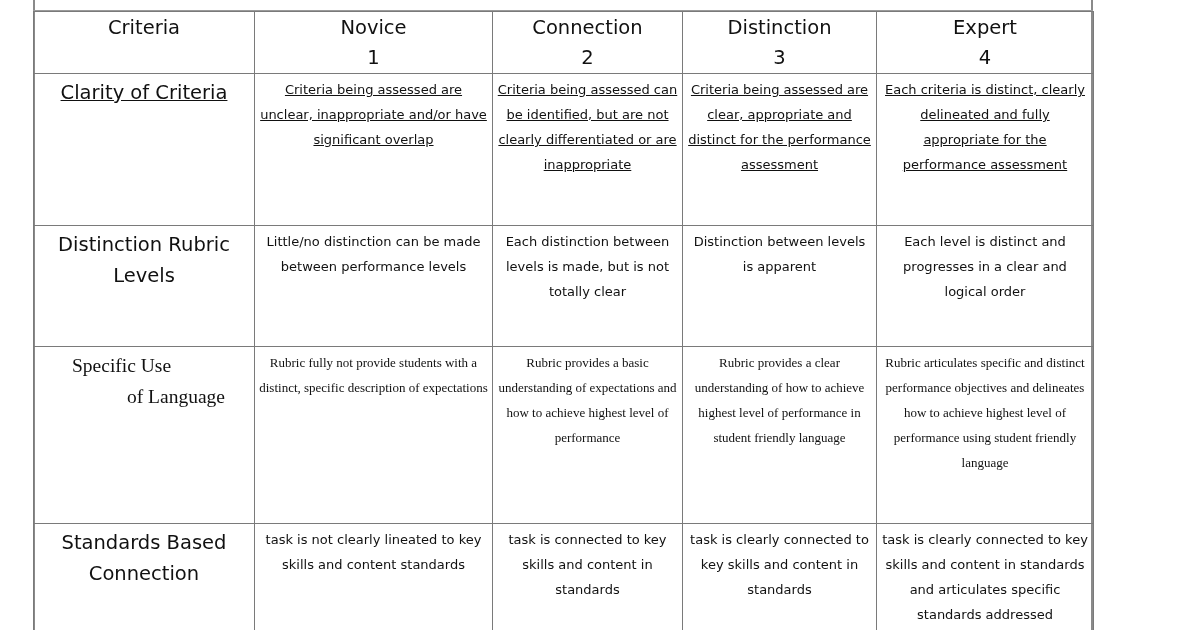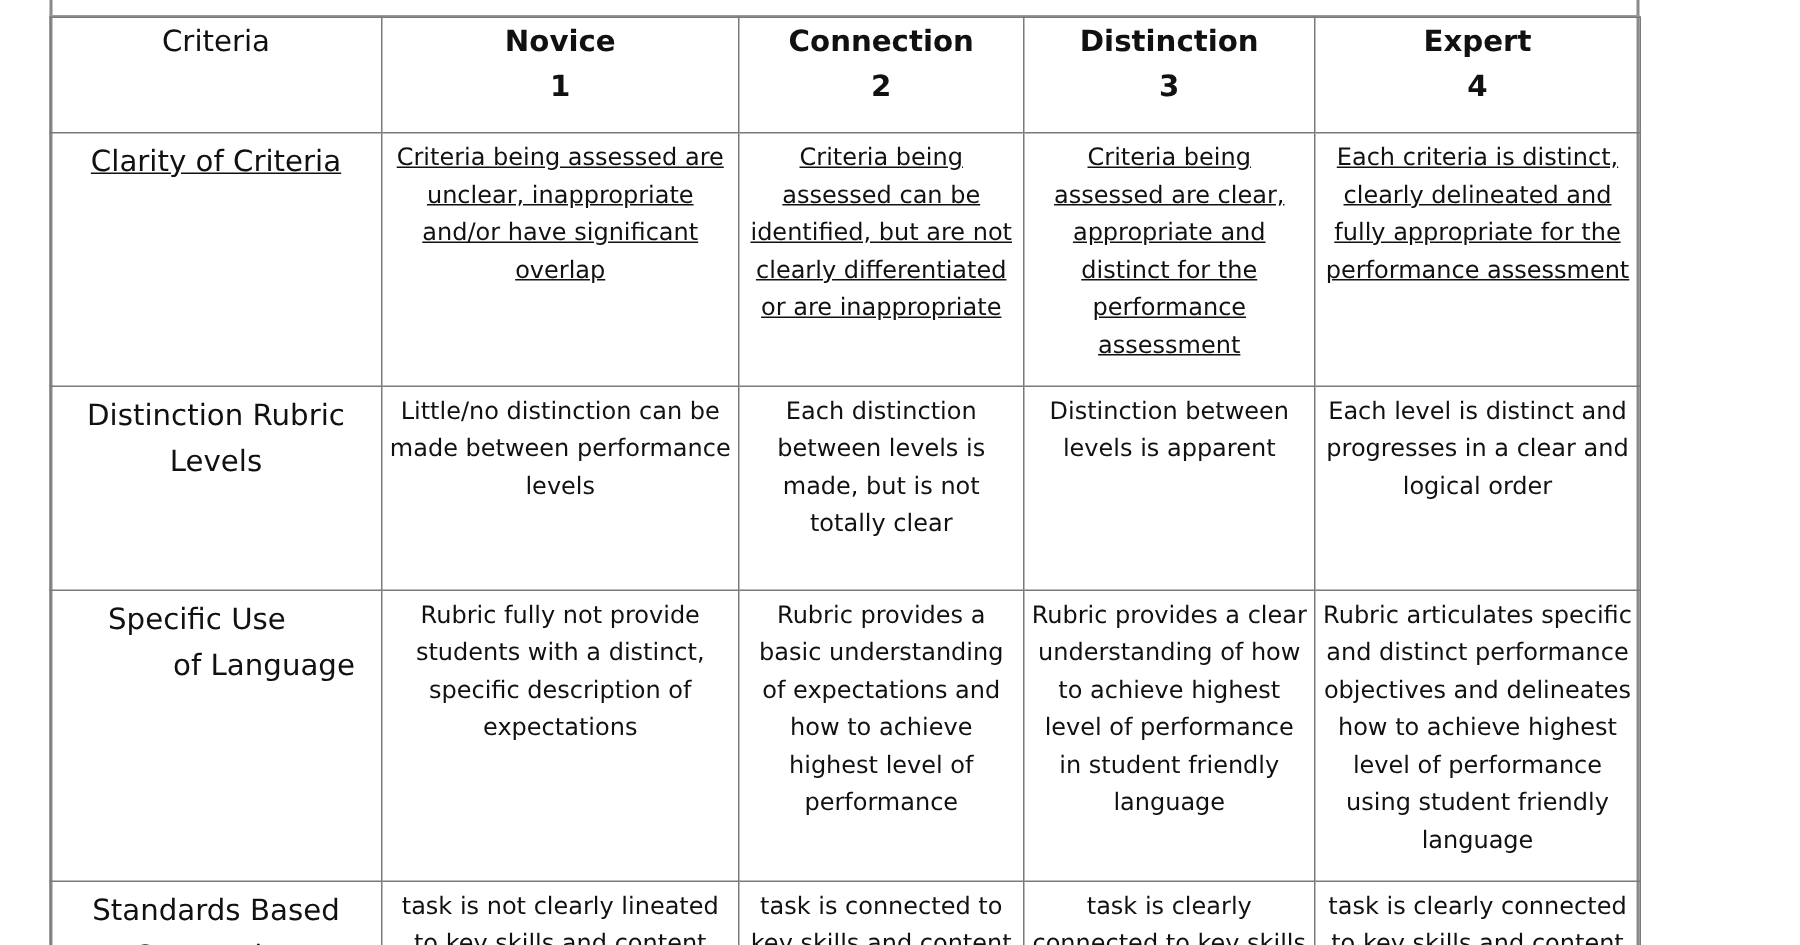--- a/index.html
+++ b/index.html
@@ -23,46 +23,46 @@
     table.rubric {
       position: absolute; left: 33px; top: 11px;
       width: 1060px;
       border-collapse: collapse;
       table-layout: fixed;
     }
     table.rubric td, table.rubric th {
       border: 1.5px solid #7a7a7a;
       vertical-align: top;
       text-align: center;
-      padding: 15px 4px;
+      padding: 0 4px;
       font-weight: normal;
       overflow: hidden;
     }
     table.rubric th {
       font-size: 19.5px;
       line-height: 30px;
       padding-top: 1px;
       height: 60px;
     }
     table.rubric td {
-      font-size: 16px;
+      font-size: 13px;
       line-height: 25px;
       padding-top: 3px;
     }
     td.criterion {
       font-size: 19.5px !important;
       line-height: 31px !important;
       padding-top: 3px !important;
     }
     .crit-indent-1 { display: block; text-align: left; padding-left: 34px; }
     .crit-indent-2 { display: block; text-align: center; padding-left: 64px; }
-    .lvl-num { display: block; font-weight: bold; }
+    .lvl-num { display: block; }
     tr.r1 td { height: 148px; text-decoration: underline; }
     tr.r2 td { height: 117px; }
-    tr.r3 td { height: 173px; }
+    tr.r3 td { height: 173px; font-family: Liberation Serif, serif; }
     tr.r4 td { height: 110px; }
   </style>
 </head>
 <body>
 
 <div class="sheet"></div>
 <div class="top-rule"></div>
 
 <table class="rubric">
   <colgroup>

